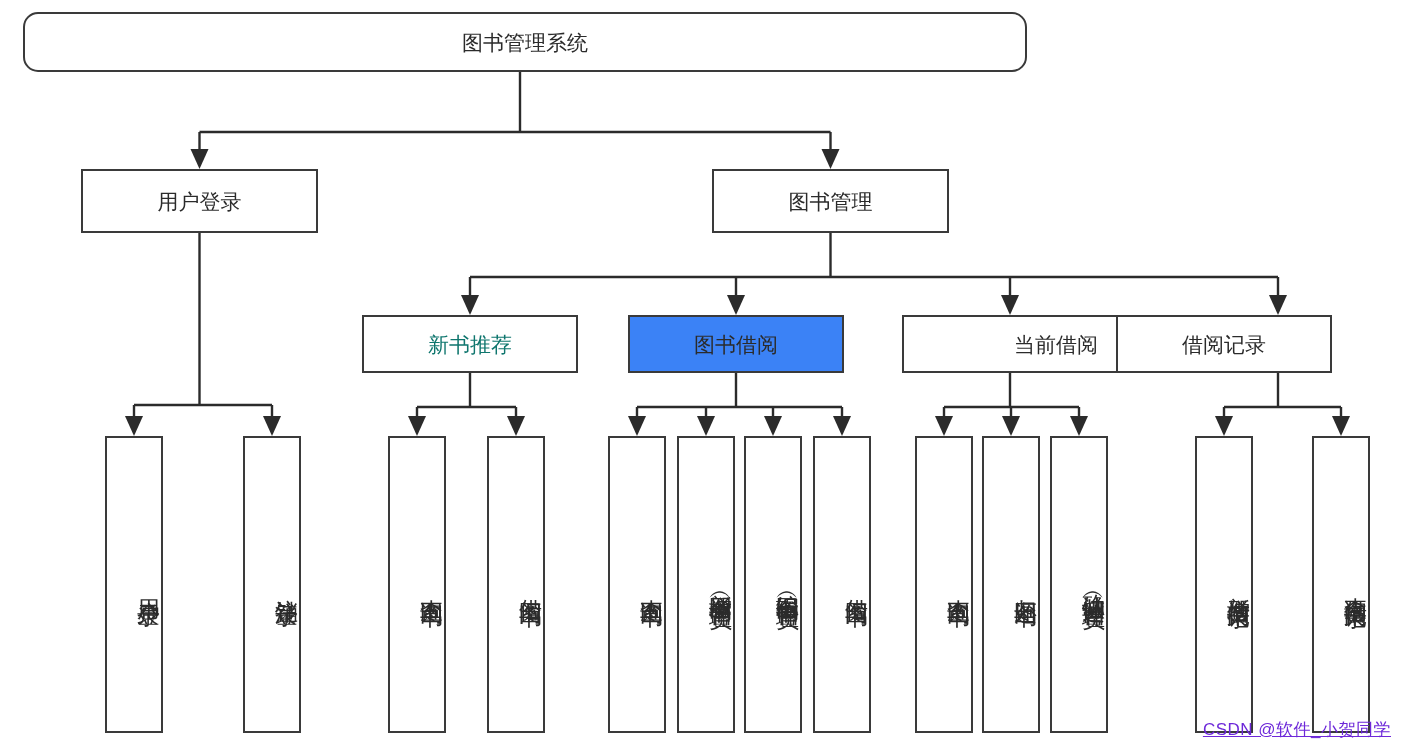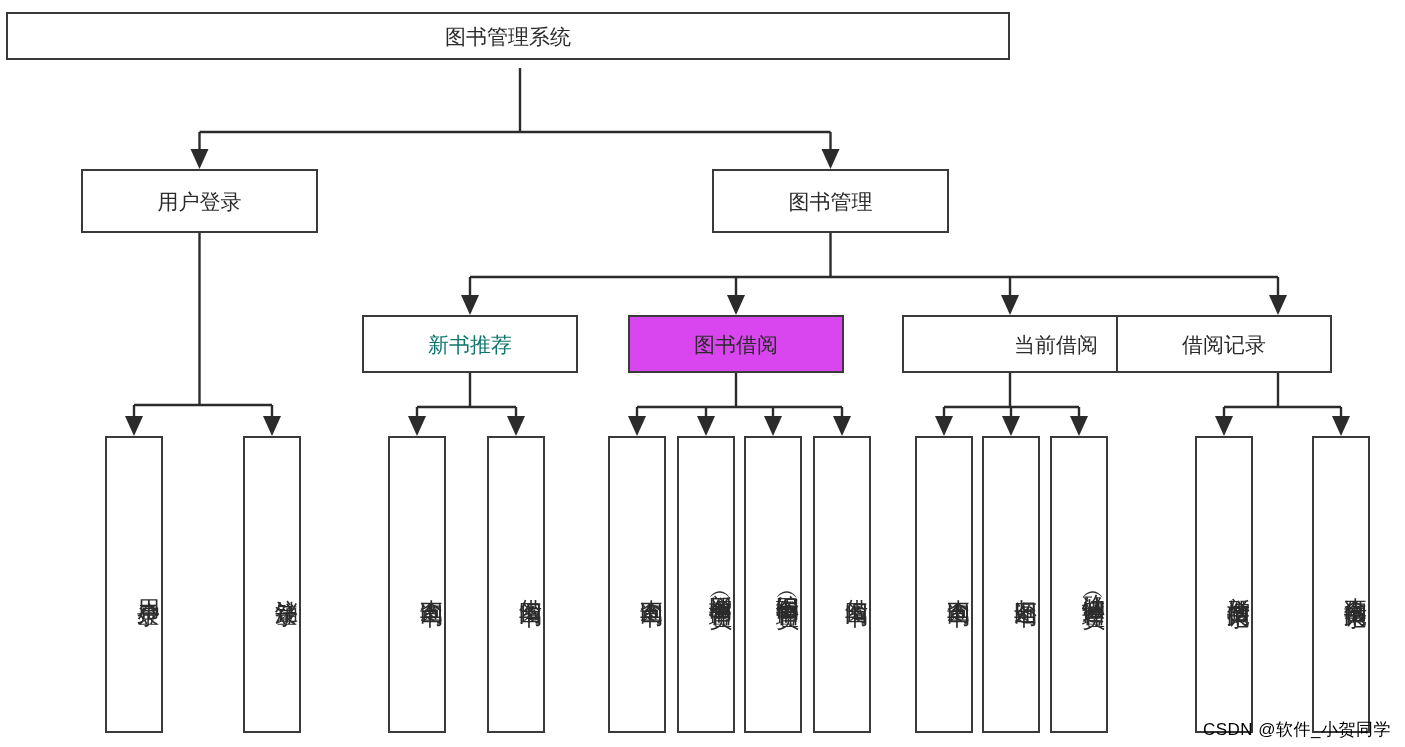--- a/index.html
+++ b/index.html
@@ -23,22 +23,23 @@
     writing-mode:vertical-rl;text-orientation:upright;
     font-size:23px;letter-spacing:2px;line-height:1.08;
     align-items:flex-start;justify-content:center;
     padding-top:0px;
   }
   svg.connectors{position:absolute;left:0;top:0;width:1405px;height:747px;pointer-events:none;}
   .conn{stroke:#2b2b2b;stroke-width:2.4;fill:none;}
   .arrow-head{fill:#2b2b2b;}
   #watermark{
     position:absolute;right:14px;bottom:6px;
-    font-size:17px;color:#000000;letter-spacing:0.5px;
+    font-size:17px;color:#6d28d9;letter-spacing:0.5px;
     white-space:nowrap;
+    text-decoration:underline;
   }
 </style>
 </head>
 <body>
 
 <div id="diagram-root">
   <svg class="connectors" id="connector-layer" viewBox="0 0 1405 747">
       <path d="M 520 68 L 520 132" class="conn" stroke="#2b2b2b"></path>
       <path d="M 199.5 132 L 830.5 132" class="conn" stroke="#2b2b2b"></path>
       <path d="M 199.5 132 L 199.5 151" class="conn" stroke="#2b2b2b"></path>
@@ -86,39 +87,39 @@
       <path d="M 1079 407 L 1079 418" class="conn" stroke="#2b2b2b"></path>
       <polygon points="1070,416 1088,416 1079,436" class="arrow-head" fill="#2b2b2b"></polygon>
       <path d="M 1278 373 L 1278 407" class="conn" stroke="#2b2b2b"></path>
       <path d="M 1224 407 L 1341 407" class="conn" stroke="#2b2b2b"></path>
       <path d="M 1224 407 L 1224 418" class="conn" stroke="#2b2b2b"></path>
       <polygon points="1215,416 1233,416 1224,436" class="arrow-head" fill="#2b2b2b"></polygon>
       <path d="M 1341 407 L 1341 418" class="conn" stroke="#2b2b2b"></path>
       <polygon points="1332,416 1350,416 1341,436" class="arrow-head" fill="#2b2b2b"></polygon>
     </svg>
   <div id="node-layer">
-      <div class="node-box" style="left: 6px; top: 12px; width: 1004px; height: 48px; border-color: rgb(58, 58, 58); background: rgb(255, 255, 255);">
+      <div class="node-box" style="left: 23px; top: 12px; width: 1004px; height: 60px; border-color: rgb(58, 58, 58); background: rgb(255, 255, 255); border-radius: 15px;">
         <div class="node-label horizontal" style="color: rgb(43, 43, 43);">图书管理系统</div>
       </div>
       <div class="node-box" style="left: 81px; top: 169px; width: 237px; height: 64px; border-color: rgb(58, 58, 58); background: rgb(255, 255, 255);">
         <div class="node-label horizontal" style="color: rgb(43, 43, 43);">用户登录</div>
       </div>
       <div class="node-box" style="left: 712px; top: 169px; width: 237px; height: 64px; border-color: rgb(58, 58, 58); background: rgb(255, 255, 255);">
         <div class="node-label horizontal" style="color: rgb(43, 43, 43); border-radius: 20px;">图书管理</div>
       </div>
       <div class="node-box" style="left: 105px; top: 436px; width: 58px; height: 297px; border-color: rgb(58, 58, 58); background: rgb(255, 255, 255);">
         <div class="node-label vertical" style="color: rgb(43, 43, 43);">用户登录</div>
       </div>
       <div class="node-box" style="left: 243px; top: 436px; width: 58px; height: 297px; border-color: rgb(58, 58, 58); background: rgb(255, 255, 255);">
         <div class="node-label vertical" style="color: rgb(43, 43, 43);">注销登录</div>
       </div>
       <div class="node-box" style="left: 362px; top: 315px; width: 216px; height: 58px; border-color: rgb(58, 58, 58); background: rgb(255, 255, 255);">
         <div class="node-label horizontal" style="color: #0f766e;">新书推荐</div>
       </div>
-      <div class="node-box" style="left: 628px; top: 315px; width: 216px; height: 58px; border-color: rgb(58, 58, 58); background: #d946ef;">
+      <div class="node-box" style="left: 628px; top: 315px; width: 216px; height: 58px; border-color: rgb(58, 58, 58); background: #3b82f6;">
         <div class="node-label horizontal" style="color: rgb(43, 43, 43);">图书借阅</div>
       </div>
       <div class="node-box" style="left: 902px; top: 315px; width: 216px; height: 58px; border-color: rgb(58, 58, 58); background: rgb(255, 255, 255);">
         <div class="node-label horizontal" style="color: rgb(43, 43, 43); padding-left: 46px;">当前借阅</div>
       </div>
       <div class="node-box" style="left: 1116px; top: 315px; width: 216px; height: 58px; border-color: rgb(58, 58, 58); background: rgb(255, 255, 255);">
         <div class="node-label horizontal" style="color: rgb(43, 43, 43);">借阅记录</div>
       </div>
       <div class="node-box" style="left: 388px; top: 436px; width: 58px; height: 297px; border-color: rgb(58, 58, 58); background: rgb(255, 255, 255);">
         <div class="node-label vertical" style="color: rgb(43, 43, 43);">查询图书</div>

